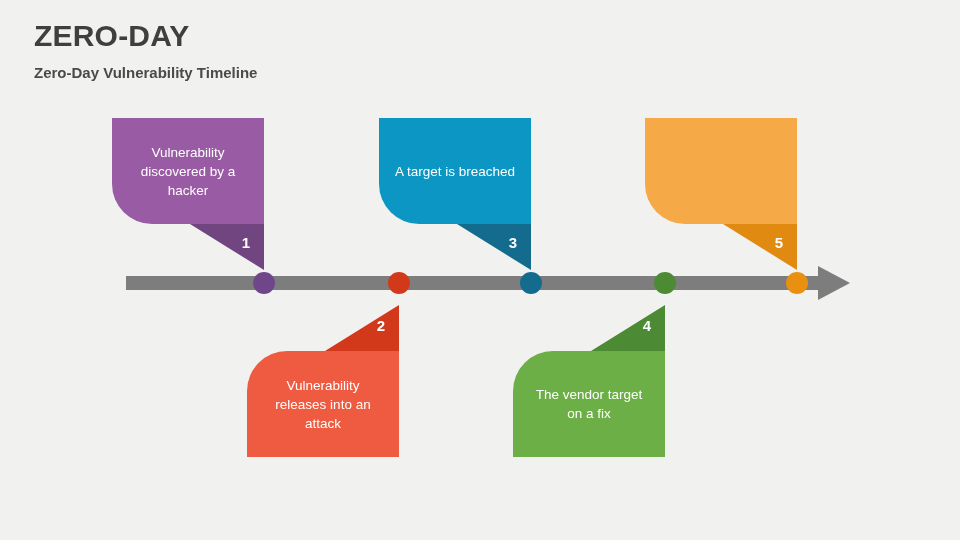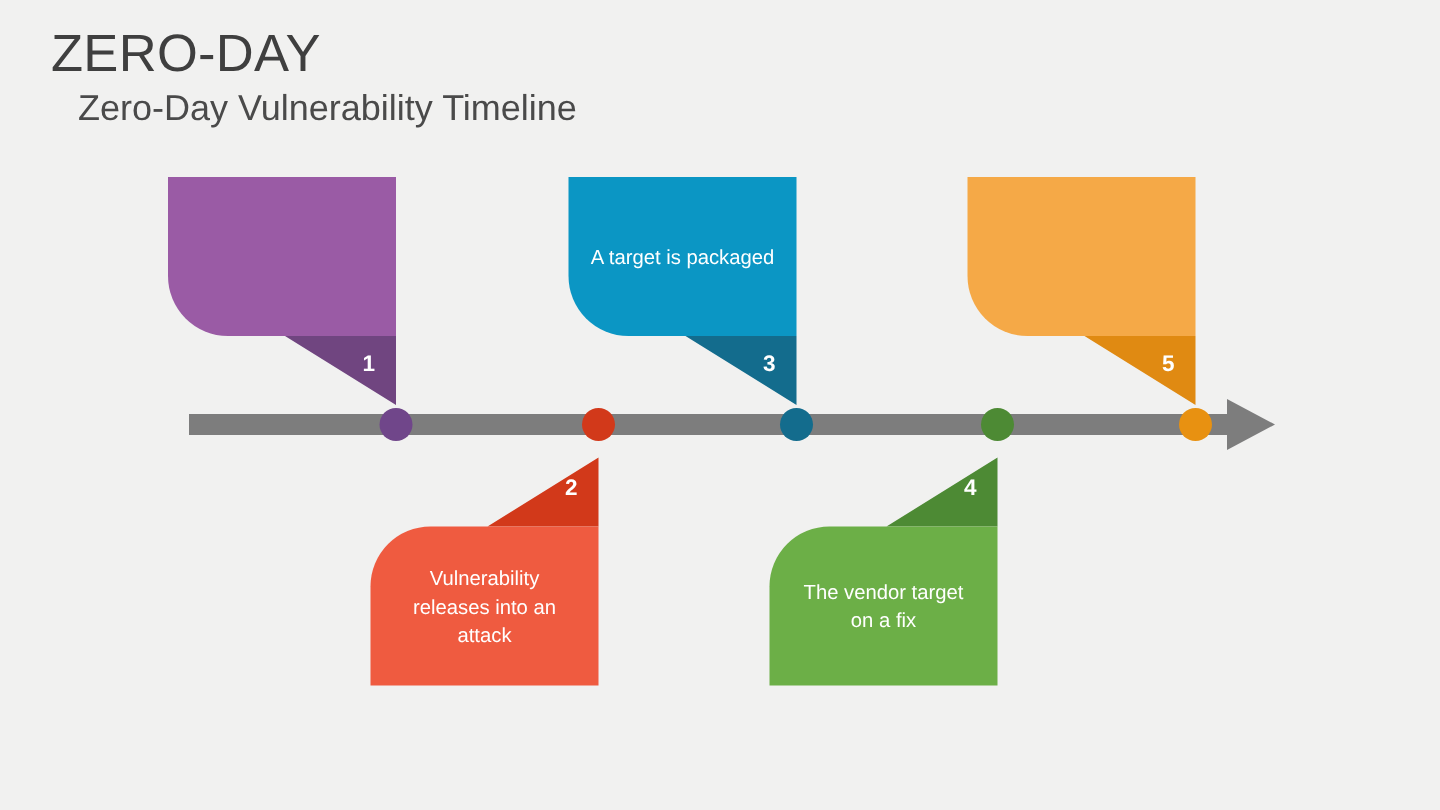--- a/index.html
+++ b/index.html
@@ -19,35 +19,34 @@
     width: 960px;
     height: 540px;
     background: #f1f1f0;
   }
 
   
   #title {
     position: absolute;
     left: 34px;
     top: 18px;
-    font-size: 35px;
-    font-weight: normal;
+    font-size: 30px;
+    font-weight: bold;
     color: #3f3f3f;
     letter-spacing: 0.2px;
     line-height: 36px;
   }
   #subtitle {
     position: absolute;
     left: 34px;
     top: 60px;
-    font-size: 24px;
-    font-weight: normal;
+    font-size: 15px;
+    font-weight: bold;
     color: #4a4a4a;
     line-height: 26px;
-    margin-left: 18px;
   }
 
   
   #timeline-layer {
     position: absolute;
     left: 0;
     top: 0;
     width: 960px;
     height: 540px;
   }
@@ -98,36 +97,37 @@
         <circle cx="797" cy="283" r="11" fill="#e89111"></circle>
       </g>
   </svg>
 
   <div id="callout-host">
       <div class="callout" style="left: 112px; top: 118px; width: 152px; height: 152px;">
         <svg width="152" height="152" viewBox="0 0 152 152">
           <path d="M 42,106 C 66,106 72,106 78,106 L 152,152 L 152,106 Z" fill="#704580"></path>
           <path d="M 0,0 H 152 V 106 H 40 A 40,40 0 0 1 0,66 Z" fill="#9a5ba5"></path>
         </svg>
+        <div class="callout-text" style="top: 0px; height: 106px; display: flex; align-items: center; justify-content: center;">Vulnerability discovered by a hacker</div>
         <div class="callout-num" style="right: 14px; top: 116px;">1</div>
       </div>
       <div class="callout" style="left: 247px; top: 305px; width: 152px; height: 152px;">
         <svg width="152" height="152" viewBox="0 0 152 152">
           <path d="M 42,46 C 66,46 72,46 78,46 L 152,0 L 152,46 Z" fill="#d2391a"></path>
           <path d="M 0,152 H 152 V 46 H 40 A 40,40 0 0 0 0,86 Z" fill="#ef5b40"></path>
         </svg>
         <div class="callout-text" style="top: 46px; height: 106px; display: flex; align-items: center; justify-content: center;">Vulnerability releases into an attack</div>
         <div class="callout-num" style="right: 14px; top: 12px;">2</div>
       </div>
       <div class="callout" style="left: 379px; top: 118px; width: 152px; height: 152px;">
         <svg width="152" height="152" viewBox="0 0 152 152">
           <path d="M 42,106 C 66,106 72,106 78,106 L 152,152 L 152,106 Z" fill="#136c8d"></path>
           <path d="M 0,0 H 152 V 106 H 40 A 40,40 0 0 1 0,66 Z" fill="#0b96c4"></path>
         </svg>
-        <div class="callout-text" style="top: 0px; height: 106px; display: flex; align-items: center; justify-content: center;">A target is packaged</div>
+        <div class="callout-text" style="top: 0px; height: 106px; display: flex; align-items: center; justify-content: center;">A target is breached</div>
         <div class="callout-num" style="right: 14px; top: 116px;">3</div>
       </div>
       <div class="callout" style="left: 513px; top: 305px; width: 152px; height: 152px;">
         <svg width="152" height="152" viewBox="0 0 152 152">
           <path d="M 42,46 C 66,46 72,46 78,46 L 152,0 L 152,46 Z" fill="#4d8a34"></path>
           <path d="M 0,152 H 152 V 46 H 40 A 40,40 0 0 0 0,86 Z" fill="#6caf47"></path>
         </svg>
         <div class="callout-text" style="top: 46px; height: 106px; display: flex; align-items: center; justify-content: center;">The vendor target on a fix</div>
         <div class="callout-num" style="right: 14px; top: 12px;">4</div>
       </div>

